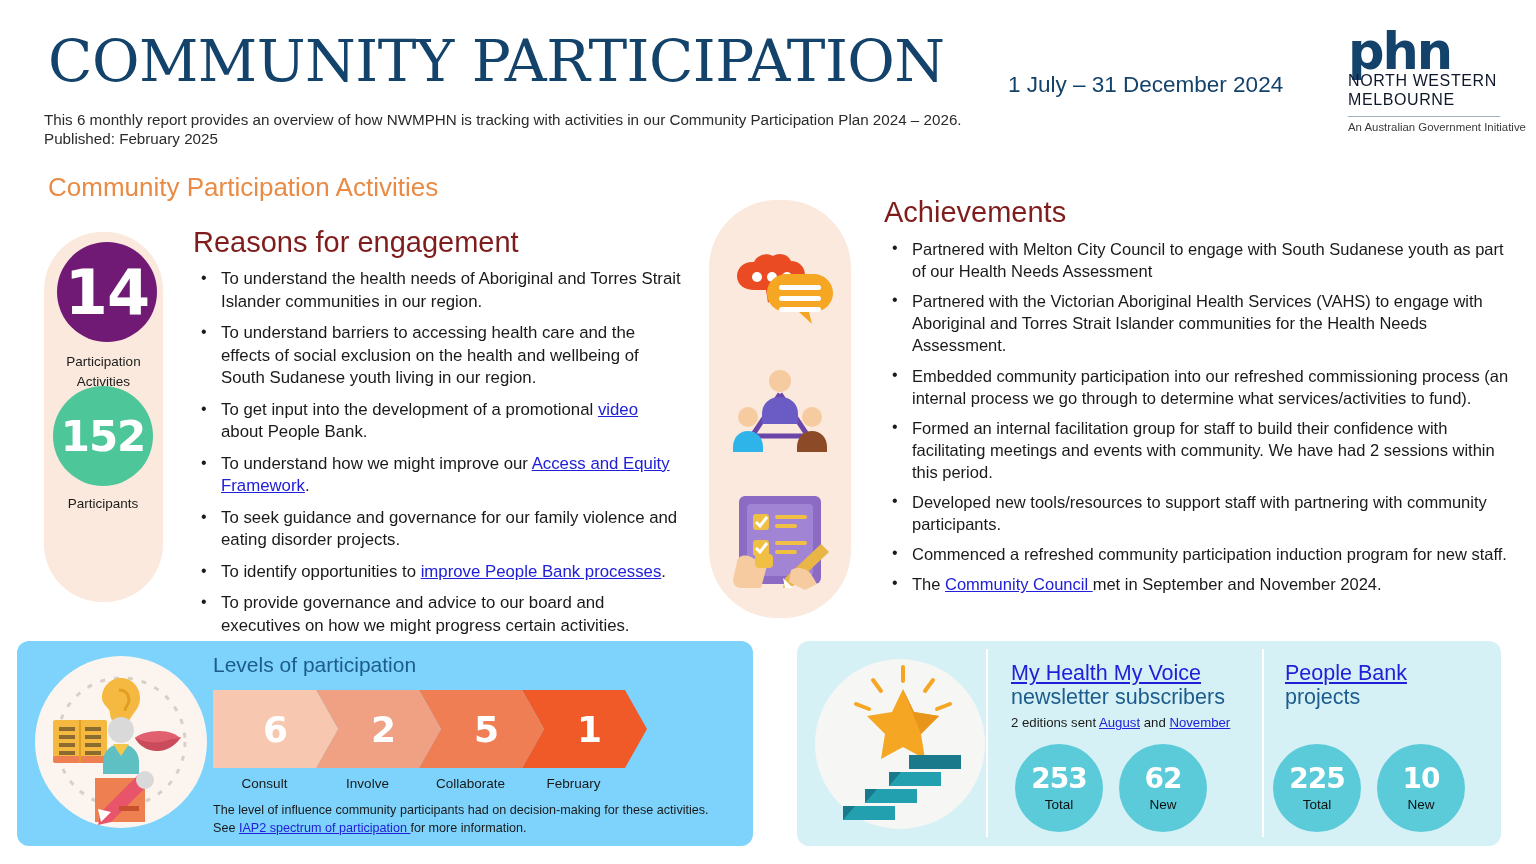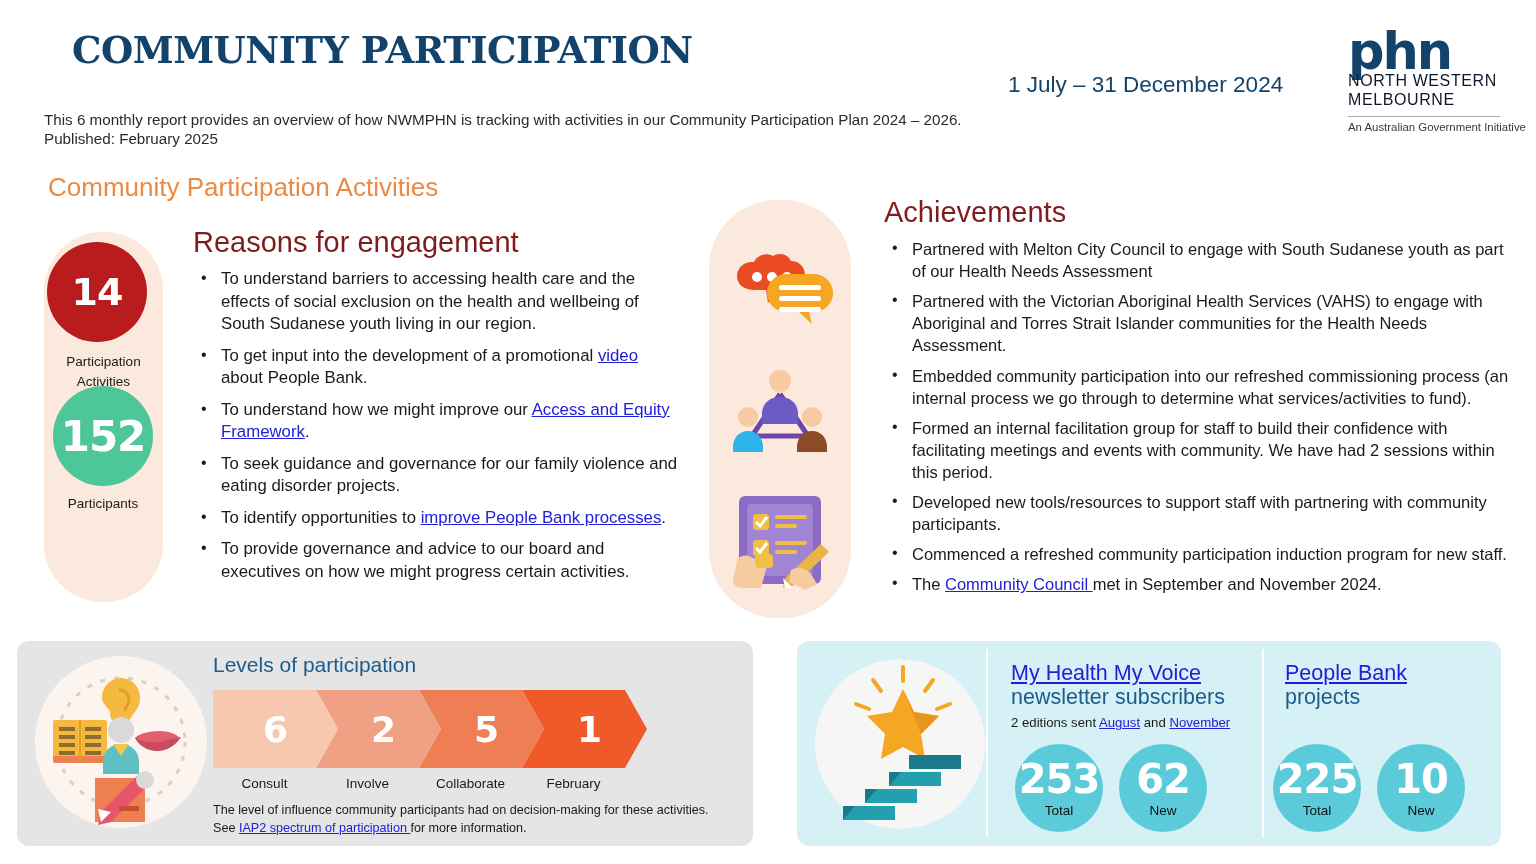--- a/index.html
+++ b/index.html
@@ -9,27 +9,26 @@
     font-family: "Liberation Sans", sans-serif;
     overflow: hidden;
   }
   .page { position: relative; width: 1536px; height: 864px; }
 
   
   .header { position: absolute; left: 0; top: 0; width: 1536px; height: 165px; }
   .title {
     position: absolute; left: 48px; top: 32px;
     font-family: "DejaVu Serif", serif;
-    font-weight: 700;
-    font-size: 37px;
+    font-weight: 400;
+    font-size: 58px;
     letter-spacing: -0.5px;
     color: #13426B;
     line-height: 1;
     white-space: nowrap;
-    margin-left: 24px;
   }
   .daterange {
     position: absolute; left: 1008px; top: 72px;
     font-size: 22.5px; color: #13426B; font-weight: 400;
     white-space: nowrap;
   }
   .subtitle {
     position: absolute; left: 44px; top: 109px;
     font-size: 15.2px; color: #2b2b2b; line-height: 1.42;
     white-space: nowrap;
@@ -66,22 +65,22 @@
     width: 119px; height: 370px;
     background: #FAE9DC; border-radius: 58px;
   }
   .stat-circle {
     border-radius: 50%;
     display: flex; align-items: center; justify-content: center;
     color: #fff; font-weight: 700;
     font-family: "DejaVu Sans", sans-serif;
   }
   .circle-14 {
-    position: absolute; left: 3px; top: 10px; width: 100px; height: 100px;
-    background: #b91c1c; font-size: 38px; letter-spacing: -1px;
+    position: absolute; left: 13px; top: 10px; width: 100px; height: 100px;
+    background: #701a75; font-size: 62px; letter-spacing: -1px;
   }
   .lbl-14 {
     position: absolute; left: 0; top: 120px; width: 119px;
     text-align: center; font-size: 13.5px; color: #1c1c1c; line-height: 1.45;
   }
   .circle-152 {
     position: absolute; left: 9px; top: 154px; width: 100px; height: 100px;
     background: #4DC69A; font-size: 42px; letter-spacing: -1px;
   }
   .lbl-152 {
@@ -118,21 +117,21 @@
 
   
   .achievements { position: absolute; left: 884px; top: 196px; width: 625px; }
   .achievements .col-heading { margin-bottom: 9px; }
   .achievements ul.bullets li { margin-bottom: 8px; font-size: 16.5px; }
 
   
   .levels-panel {
     position: absolute; left: 17px; top: 641px;
     width: 736px; height: 205px;
-    background: #e5e5e5; border-radius: 12px;
+    background: #7dd3fc; border-radius: 12px;
   }
   .levels-title {
     position: absolute; left: 196px; top: 12px;
     font-size: 21px; color: #1C5C8C; font-weight: 400;
   }
   .chevbar { position: absolute; left: 196px; top: 49px; width: 475px; height: 78px; }
   .chev {
     position: absolute; top: 0; height: 78px;
     display: flex; align-items: center; justify-content: center;
     color: #fff; font-weight: 700; font-size: 36px;
@@ -169,21 +168,21 @@
     font-size: 21.5px; color: #1C5C8C; line-height: 1.12; font-weight: 400;
   }
   .block-title .lnk { color: #2020D8; text-decoration: underline; font-weight: 400; }
   .subs-sub { font-size: 13.2px; color: #1a1a1a; margin-top: 6px; }
   .tcircle {
     position: absolute; border-radius: 50%;
     background: #5BCBD9; display: flex; flex-direction: column;
     align-items: center; justify-content: center;
   }
   .tnum {
-    color: #ffffff; font-weight: 700; font-size: 40px; line-height: 1;
+    color: #ffffff; font-weight: 700; font-size: 28px; line-height: 1;
     font-family: "DejaVu Sans", sans-serif; letter-spacing: -1px;
   }
   .tlbl { color: #111; font-size: 13.5px; margin-top: 4px; }
 </style>
 </head>
 <body>
 
 <div class="page">
 
   <div class="header">
@@ -215,20 +214,21 @@
     </div>
     <div class="stat-circle circle-152">
       <span>152</span>
     </div>
     <div class="lbl-152">Participants</div>
   </div>
 
   <div class="reasons">
     <div class="col-heading">Reasons for engagement</div>
     <ul class="bullets" id="reasons-list">
+        <li>To understand the health needs of Aboriginal and Torres Strait Islander communities in our region.</li>
         <li>To understand barriers to accessing health care and the effects of social exclusion on the health and wellbeing of South Sudanese youth living in our region.</li>
         <li><span>To get input into the development of a promotional </span><a class="link" href="#">video</a><span> about People Bank.</span></li>
         <li><span>To understand how we might improve our </span><a class="link" href="#">Access and Equity Framework</a><span>.</span></li>
         <li>To seek guidance and governance for our family violence and eating disorder projects.</li>
         <li><span>To identify opportunities to </span><a class="link" href="#">improve People Bank processes</a><span>.</span></li>
         <li>To provide governance and advice to our board and executives on how we might progress certain activities.</li>
       </ul>
   </div>
 
   <div class="icon-panel">

